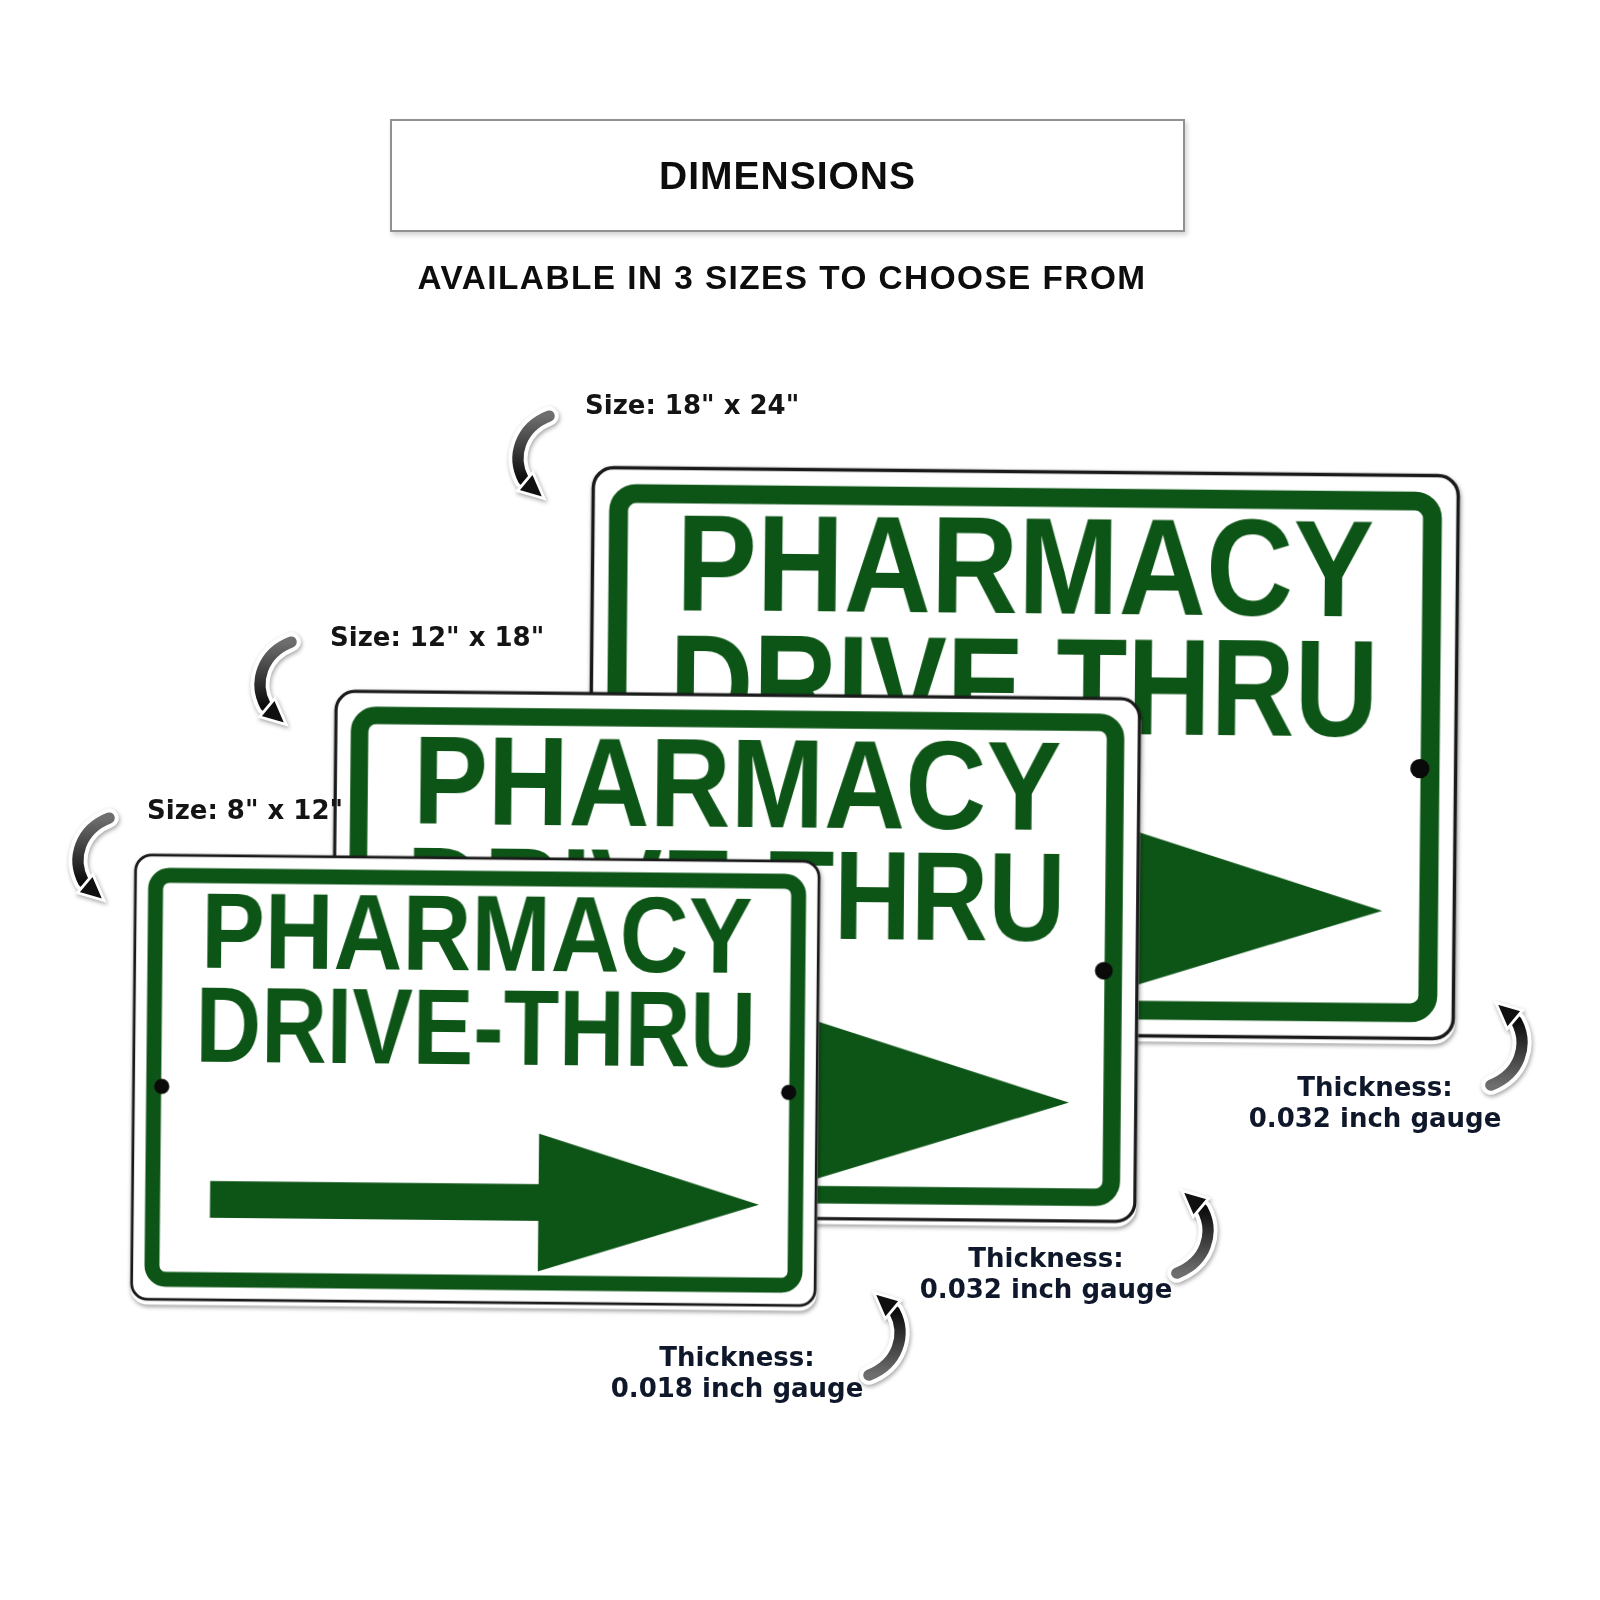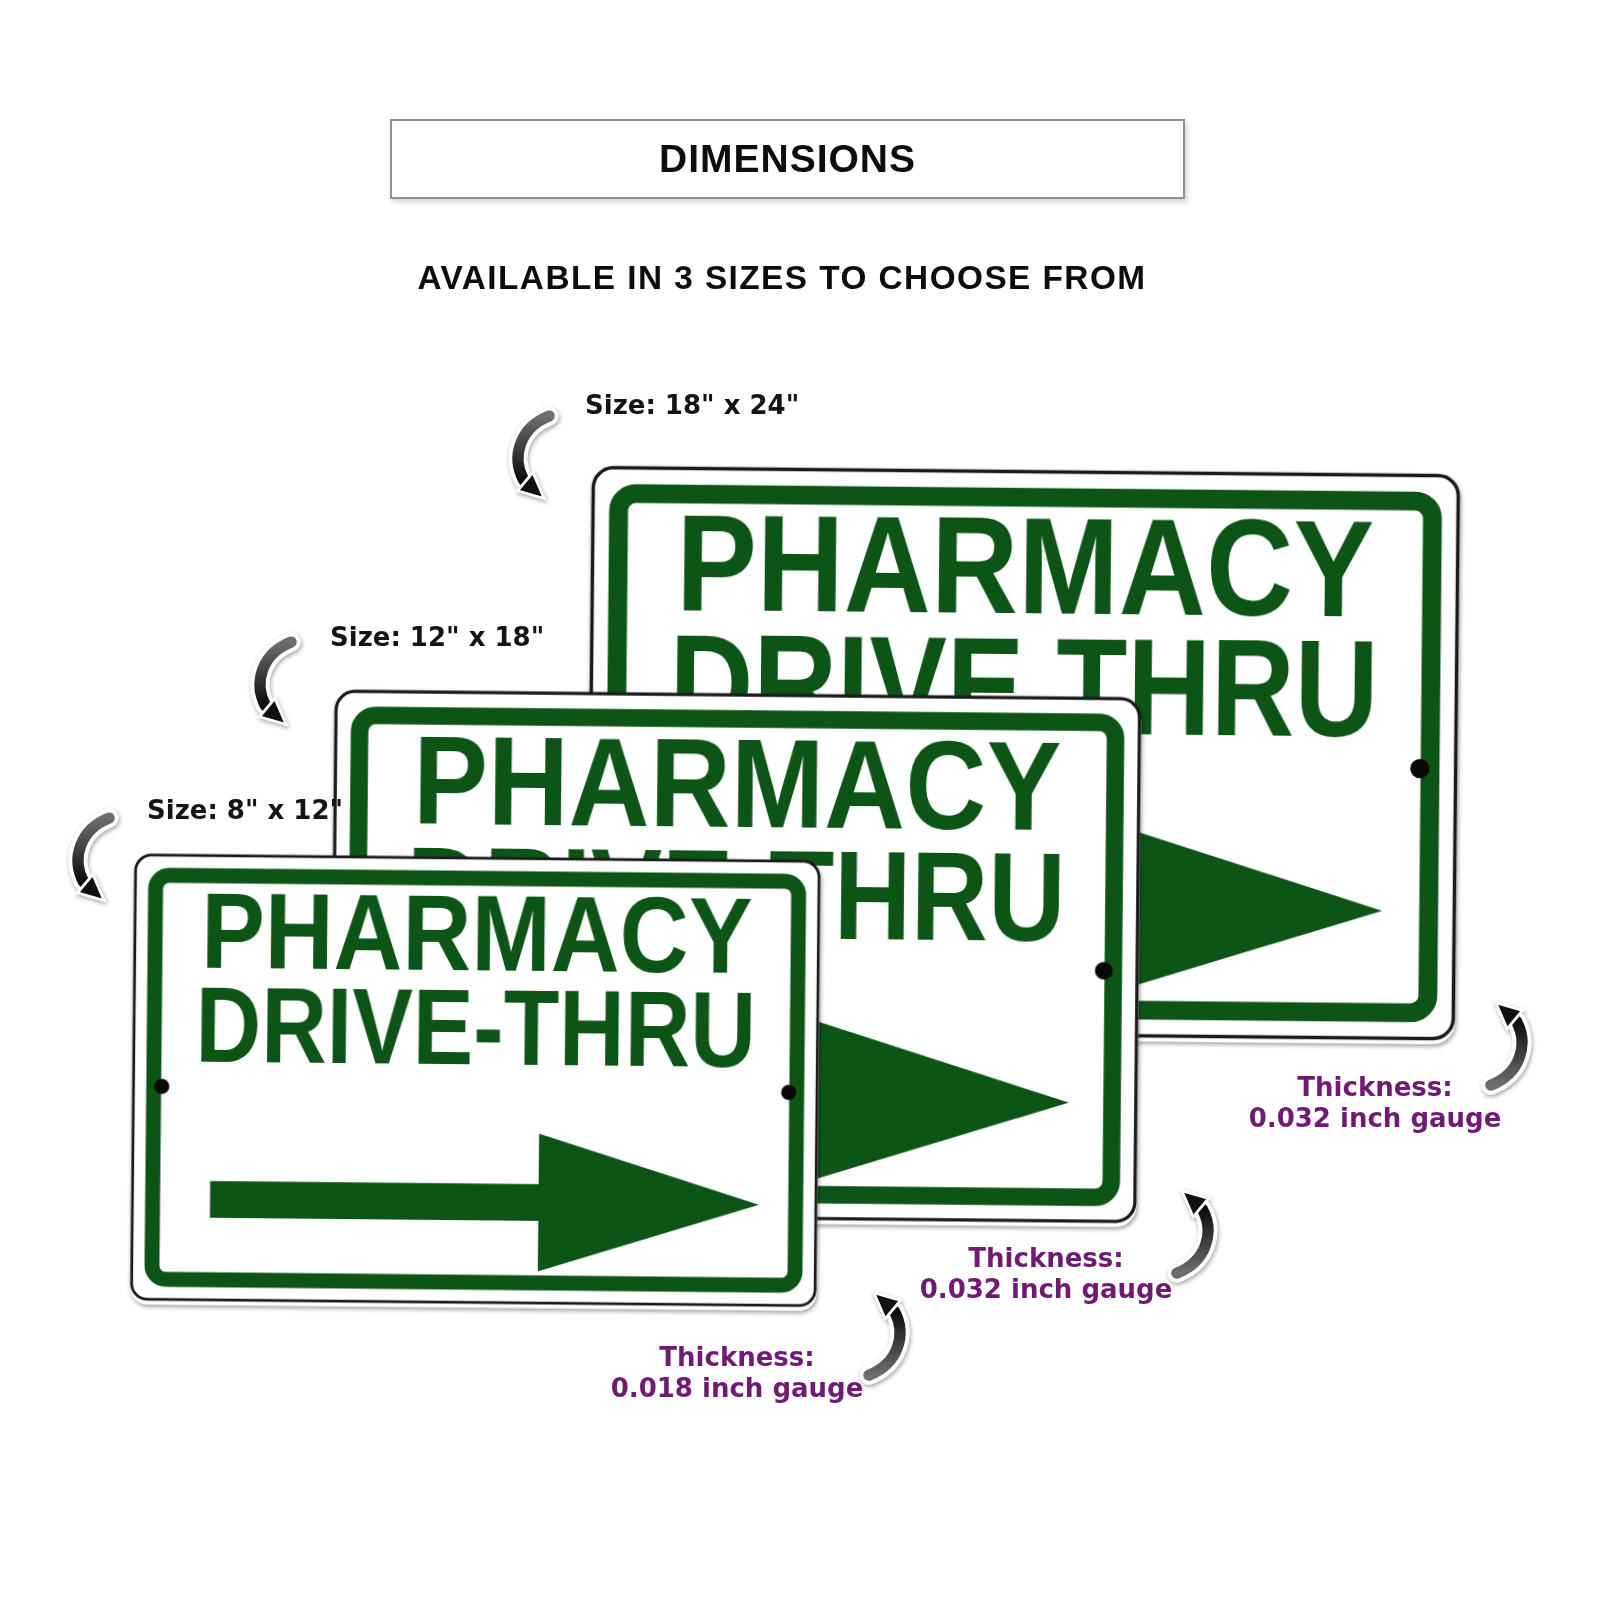--- a/index.html
+++ b/index.html
@@ -1,20 +1,20 @@
 <!DOCTYPE html>
 <html><head>
 <meta charset="utf-8">
 <style>
   html,body{margin:0;padding:0;background:#ffffff;}
   .canvas{position:relative;width:1600px;height:1600px;background:#ffffff;overflow:hidden;
           font-family:"Liberation Sans",sans-serif;}
 
   
-  .header-box{position:absolute;left:390px;top:119px;width:795px;height:80px;
+  .header-box{position:absolute;left:390px;top:119px;width:795px;height:113px;
               background:#ffffff;border:2px solid #919191;box-sizing:border-box;
               box-shadow:2px 3px 5px rgba(0,0,0,.18);
               display:flex;align-items:center;justify-content:center;}
   .header-title{font-size:39px;font-weight:bold;color:#0d0d0d;letter-spacing:1px;}
   .subtitle{position:absolute;left:392px;top:258px;width:780px;text-align:center;
             font-size:34px;font-weight:bold;color:#0d0d0d;letter-spacing:1.5px;
             transform:scaleX(.98);transform-origin:center;}
 
   
   .sign{position:absolute;transform:rotate(.55deg);transform-origin:top left;}
@@ -30,21 +30,21 @@
   .sarrow{fill:#0d5517;}
 
   
   .size-label{position:absolute;z-index:5;font-family:"DejaVu Sans",sans-serif;
               font-size:26px;font-weight:700;color:#141414;white-space:nowrap;}
   .size-label-large {left:585px;top:390px;}
   .size-label-medium{left:330px;top:622px;}
   .size-label-small {left:147px;top:795px;}
   .thick-label{position:absolute;z-index:5;width:300px;text-align:center;
                font-family:"DejaVu Sans",sans-serif;font-size:26px;font-weight:700;
-               color:#701a75;line-height:31px;white-space:nowrap;}
+               color:#0f172a;line-height:31px;white-space:nowrap;}
   .thick-small {left:587px;top:1342px;}
   .thick-medium{left:896px;top:1243px;}
   .thick-large {left:1225px;top:1072px;}
 
   
   .curve-arrow{position:absolute;z-index:6;width:80px;height:112px;
                filter:drop-shadow(1px 2px 2px rgba(0,0,0,.35));}
   .ca-size-large {left:498px;top:404px;}
   .ca-size-medium{left:240px;top:630px;}
   .ca-size-small {left:58px;top:806px;}

